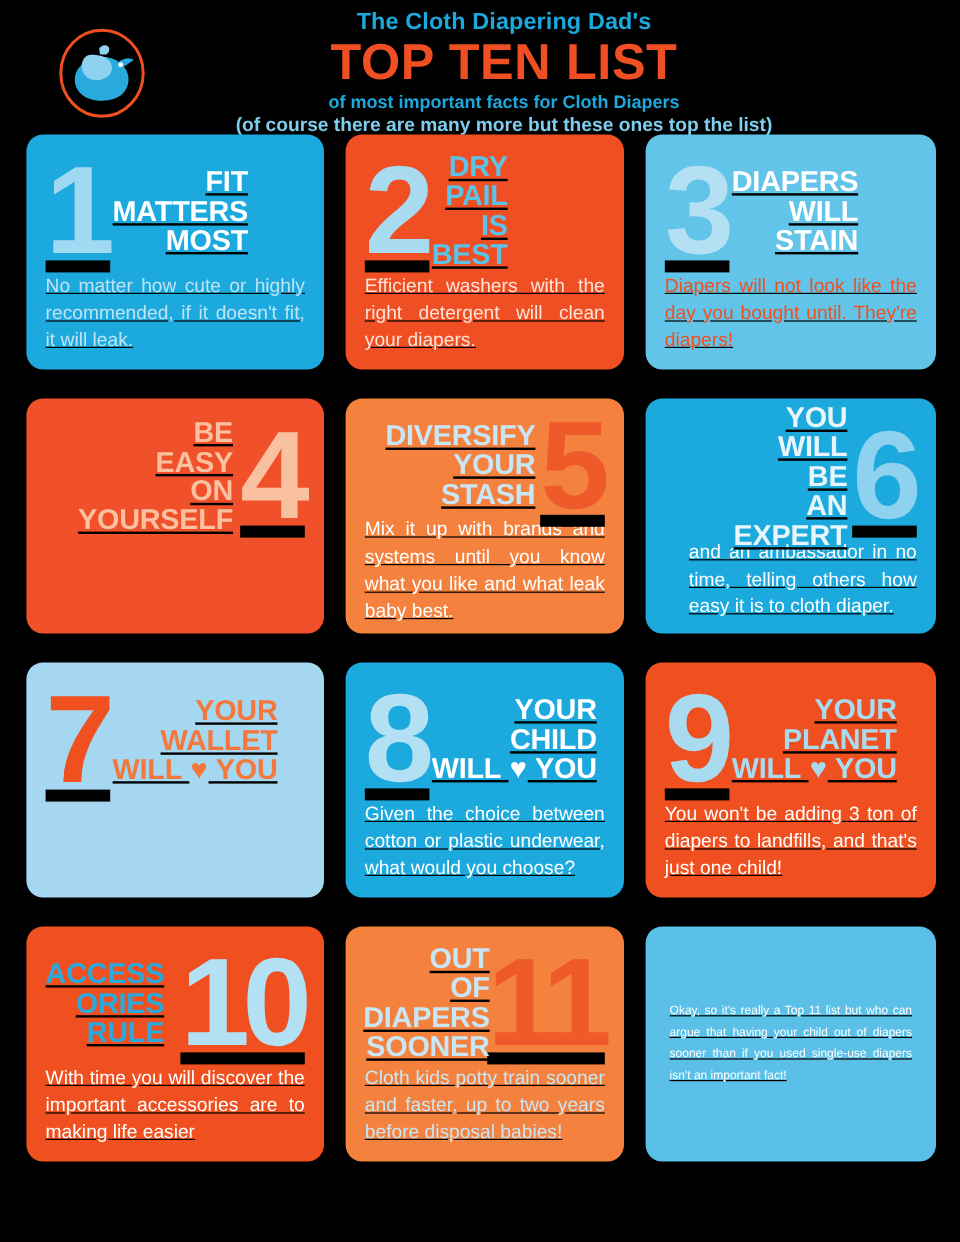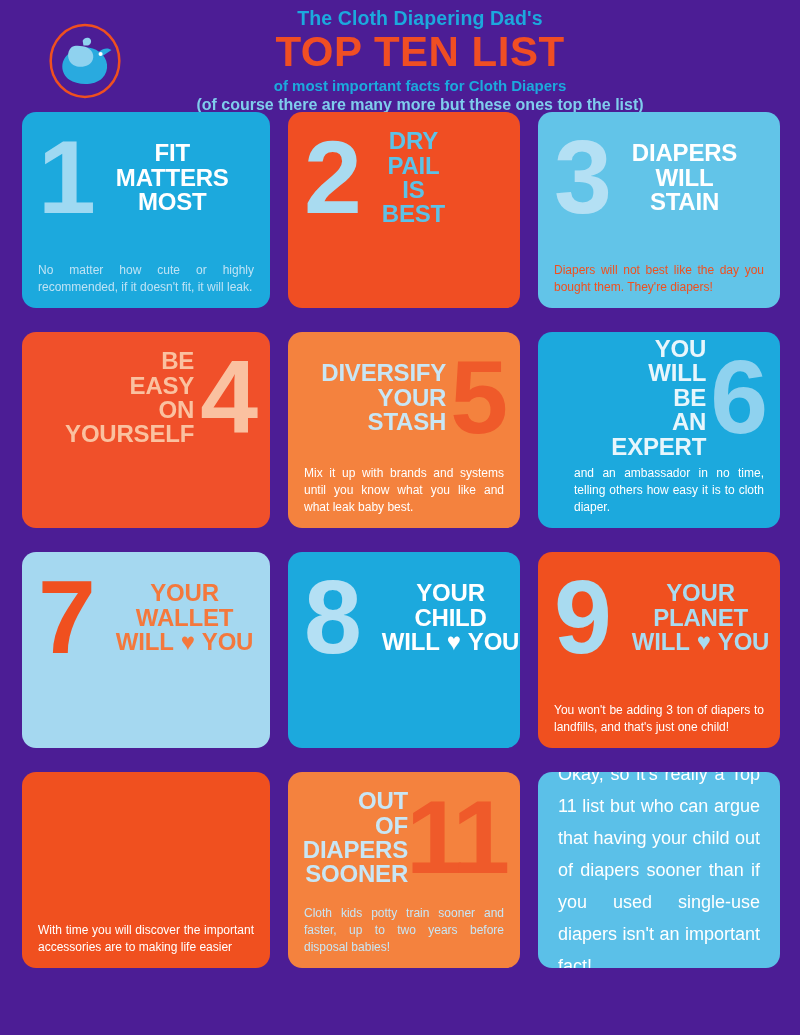--- a/index.html
+++ b/index.html
@@ -10,21 +10,22 @@
   body {
     width: 800px;
     height: 1035px;
     font-family: "Liberation Sans", sans-serif;
     overflow: hidden;
   }
   #page {
     position: relative;
     width: 800px;
     height: 1035px;
-    background: #4c1d95;
+    background: #000000;
+    text-decoration: underline;
   }
 
   
   .header {
     display: flex;
     align-items: center;
     padding: 16px 0 6px 0;
     height: 112px;
     box-sizing: border-box;
   }
@@ -111,35 +112,35 @@
     flex: 0 0 auto;
   }
   .card-title {
     font-size: 24px;
     font-weight: bold;
     line-height: 1.02;
     letter-spacing: -0.2px;
     flex: 0 0 auto;
     z-index: 2;
   }
-  .num-left .card-title  { text-align: center;  margin-left: 24px; }
+  .num-left .card-title  { text-align: right;  margin-left: 2px; }
   .num-right .card-title { text-align: right; margin-right: 4px; }
 
   .card-body {
     margin-top: auto;
-    font-size: 12px;
+    font-size: 16px;
     line-height: 1.42;
     text-align: justify;
   }
 
   
   .card.plain { justify-content: center; padding: 18px 20px; }
   .card.plain .card-body {
     margin-top: 0;
-    font-size: 18px;
+    font-size: 10px;
     line-height: 1.78;
     text-align: justify;
   }
 
   .heart { display: inline-block; margin: 0 1px; }
 
   
   .card-head.overlap { justify-content: space-between; }
   .card-head.overlap .card-title { text-align: right; }
 </style>
@@ -173,27 +174,28 @@
           <div class="big-num" style="color: rgb(159, 217, 242);">1</div>
           <div class="card-title" style="color: rgb(255, 255, 255);">FIT<br>MATTERS<br>MOST</div>
         </div>
         <div class="card-body" style="color: rgb(191, 227, 245);">No matter how cute or highly recommended, if it doesn't fit, it will leak.</div>
       </div>
       <div class="card" style="background: rgb(240, 78, 35);">
         <div class="card-head num-left">
           <div class="big-num" style="color: rgb(169, 219, 240);">2</div>
           <div class="card-title" style="color: rgb(92, 194, 231);">DRY<br>PAIL<br>IS<br>BEST</div>
         </div>
+        <div class="card-body" style="color: rgb(255, 228, 216);">Efficient washers with the right detergent will clean your diapers.</div>
       </div>
       <div class="card" style="background: rgb(98, 196, 232);">
         <div class="card-head num-left">
           <div class="big-num" style="color: rgb(180, 224, 244);">3</div>
           <div class="card-title" style="color: rgb(255, 255, 255);">DIAPERS<br>WILL<br>STAIN</div>
         </div>
-        <div class="card-body" style="color: rgb(240, 80, 31);">Diapers will not best like the day you bought them. They're diapers!</div>
+        <div class="card-body" style="color: rgb(240, 80, 31);">Diapers will not look like the day you bought until. They're diapers!</div>
       </div>
       <div class="card" style="background: rgb(240, 80, 42);">
         <div class="card-head num-right">
           <div class="card-title" style="color: rgb(250, 193, 160);">BE<br>EASY<br>ON<br>YOURSELF</div>
           <div class="big-num" style="color: rgb(250, 193, 160); margin-left: 2px;">4</div>
         </div>
       </div>
       <div class="card" style="background: rgb(244, 130, 62);">
         <div class="card-head num-right">
           <div class="card-title" style="color: rgb(200, 230, 245);">DIVERSIFY<br>YOUR<br>STASH</div>
@@ -212,29 +214,34 @@
         <div class="card-head num-left">
           <div class="big-num" style="color: rgb(240, 80, 31);">7</div>
           <div class="card-title" style="color: rgb(244, 120, 60);">YOUR<br>WALLET<br>WILL <span class="heart">♥</span> YOU</div>
         </div>
       </div>
       <div class="card" style="background: rgb(28, 169, 221);">
         <div class="card-head num-left">
           <div class="big-num" style="color: rgb(180, 224, 244);">8</div>
           <div class="card-title" style="color: rgb(255, 255, 255);">YOUR<br>CHILD<br>WILL <span class="heart">♥</span> YOU</div>
         </div>
+        <div class="card-body" style="color: rgb(255, 255, 255);">Given the choice between cotton or plastic underwear, what would you choose?</div>
       </div>
       <div class="card" style="background: rgb(240, 80, 31);">
         <div class="card-head num-left">
           <div class="big-num" style="color: rgb(169, 219, 240);">9</div>
           <div class="card-title" style="color: rgb(169, 219, 240);">YOUR<br>PLANET<br>WILL <span class="heart">♥</span> YOU</div>
         </div>
         <div class="card-body" style="color: rgb(255, 255, 255);">You won't be adding 3 ton of diapers to landfills, and that's just one child!</div>
       </div>
       <div class="card" style="background: rgb(240, 80, 31);">
+        <div class="card-head num-right overlap">
+          <div class="card-title" style="color: rgb(41, 170, 223);">ACCESS<br>ORIES<br>RULE</div>
+          <div class="big-num" style="color: rgb(180, 224, 244); margin-left: -34px; letter-spacing: -6px;">10</div>
+        </div>
         <div class="card-body" style="color: rgb(255, 255, 255);">With time you will discover the important accessories are to making life easier</div>
       </div>
       <div class="card" style="background: rgb(244, 130, 62);">
         <div class="card-head num-right">
           <div class="card-title" style="color: rgb(200, 230, 245); text-align: right;">OUT<br>OF<br>DIAPERS<br>SOONER</div>
           <div class="big-num" style="color: rgb(239, 90, 42); margin-left: -6px; letter-spacing: -6px;">11</div>
         </div>
         <div class="card-body" style="color: rgb(200, 230, 245);">Cloth kids potty train sooner and faster, up to two years before disposal babies!</div>
       </div>
       <div class="card plain" style="background: rgb(91, 192, 232);">

